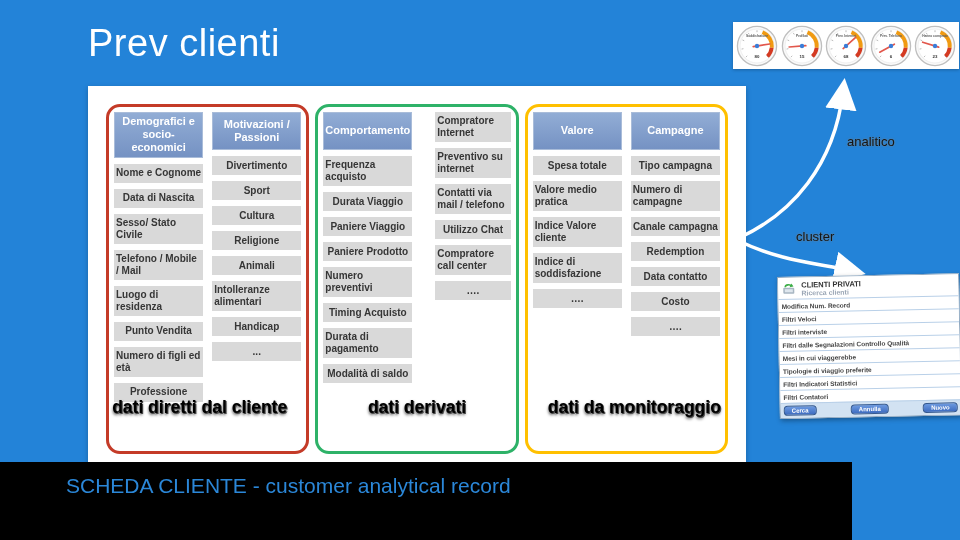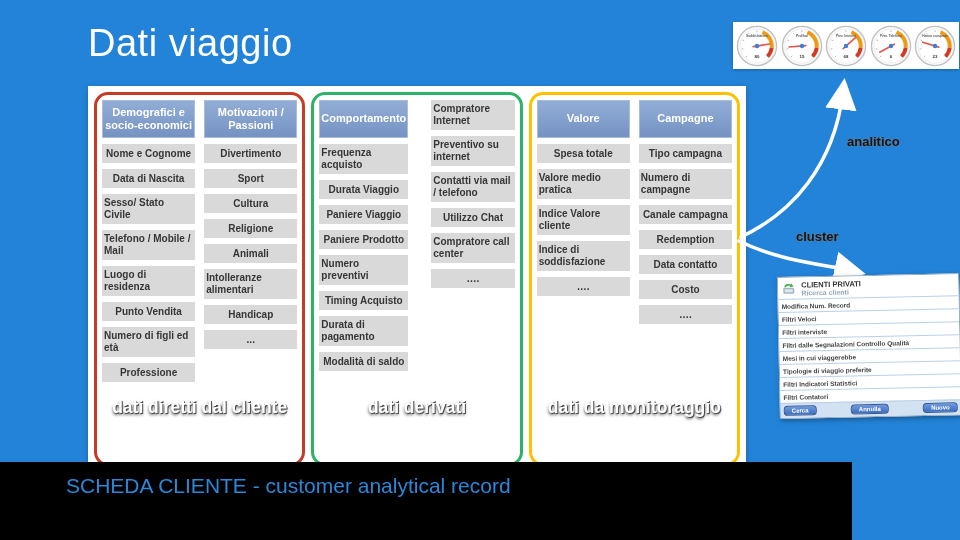--- a/index.html
+++ b/index.html
@@ -10,21 +10,21 @@
     font-family:"Liberation Sans", sans-serif;
   }
   .slide-title {
     position:absolute; left:88px; top:22px;
     font-size:38px; font-weight:400; color:#ffffff; letter-spacing:.5px;
   }
   
   .panel {
     position:absolute; left:88px; top:86px; width:658px; height:386px;
     background:#ffffff; box-shadow:0 2px 5px rgba(0,0,0,.25);
-    display:flex; gap:6px; padding:6px;
+    display:flex; gap:6px; padding:18px;
   }
   .group {
     flex:1; border:3px solid #999; border-radius:14px;
     padding:5px 5px; display:flex; gap:9px; overflow:hidden;
   }
   .col { flex:1; display:flex; flex-direction:column; gap:6px; }
   .col-header {
     background:linear-gradient(180deg,#92add5 0%,#7592c3 100%);
     border:1px solid #a9bcd9;
     color:#fff; font-weight:700; font-size:11px; line-height:1.2;
@@ -38,33 +38,33 @@
     min-height:19px; flex:0 0 auto;
     display:flex; align-items:center; justify-content:center;
     padding:3px 2px;
   }
   
   .labels-row {
     position:absolute; left:88px; top:397px; width:658px;
     display:flex; gap:6px; padding:0 6px;
   }
   .group-label {
-    flex:1; text-align:center; color:#ffffff; font-weight:700; font-size:17.5px;
+    flex:1; text-align:center; color:#000000; font-weight:700; font-size:17.5px;
     text-shadow:1px 1px 0 #4a4a4a, 0 2px 3px rgba(30,30,30,.75);
   }
   
   .gauges {
     position:absolute; left:733px; top:22px; width:226px; height:47px;
     background:#fff; box-shadow:0 1px 3px rgba(0,0,0,.25);
     display:flex; align-items:center; justify-content:space-between;
     padding:2px 3px;
   }
   
   .annotation {
-    position:absolute; color:#151515; font-size:13px; font-weight:700;
+    position:absolute; color:#151515; font-size:13px; font-weight:400;
     text-shadow:0 0 2px rgba(235,130,30,.5);
   }
   #ann-analitico { left:847px; top:134px; }
   #ann-cluster  { left:796px; top:229px; }
   .arrows { position:absolute; left:0; top:0; width:960px; height:540px; pointer-events:none; }
   
   .crm {
     position:absolute; left:777px; top:277px; width:182px;
     background:#fff; border:1px solid #8fa8c0;
     box-shadow:1px 2px 5px rgba(0,0,0,.35);
@@ -93,21 +93,21 @@
     position:absolute; left:0; top:462px; width:852px; height:78px; background:#000000;
   }
   .bottom-strip .footer-text {
     position:absolute; left:66px; top:12px;
     font-size:21px; color:#2b87d8; font-weight:400;
   }
 </style>
 </head>
 <body>
 
-<div class="slide-title">Dati viaggio</div>
+<div class="slide-title">Prev clienti</div>
 
 <div class="gauges" id="gauges">
     <svg width="42" height="42" viewBox="0 0 44 44">
       <circle cx="22" cy="22" r="20.5" fill="#fafafa" stroke="#bfbfbf" stroke-width="1.4"></circle>
       <circle cx="22" cy="22" r="17.8" fill="#ffffff" stroke="#e3e3e3" stroke-width="0.6"></circle>
       <line x1="10.332738110421966" y1="33.66726188957803" x2="11.74695167279506" y2="32.25304832720494" stroke="#9a9a9a" stroke-width="0.7"></line>
       <line x1="5.817042873346697" y1="25.21899031326611" x2="7.778613434153158" y2="24.828809669233856" stroke="#9a9a9a" stroke-width="0.7"></line>
       <line x1="6.755987713563769" y1="15.685723365976017" x2="8.603746778586343" y2="16.451090230706196" stroke="#9a9a9a" stroke-width="0.7"></line>
       <line x1="12.833091155176565" y1="8.280751397008004" x2="13.944231621215769" y2="9.943690621613094" stroke="#9a9a9a" stroke-width="0.7"></line>
       <line x1="22" y1="5.5" x2="22" y2="7.5" stroke="#9a9a9a" stroke-width="0.7"></line>

